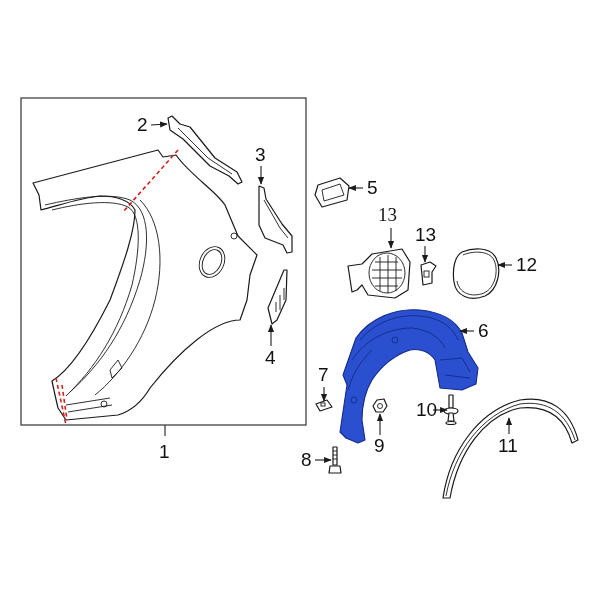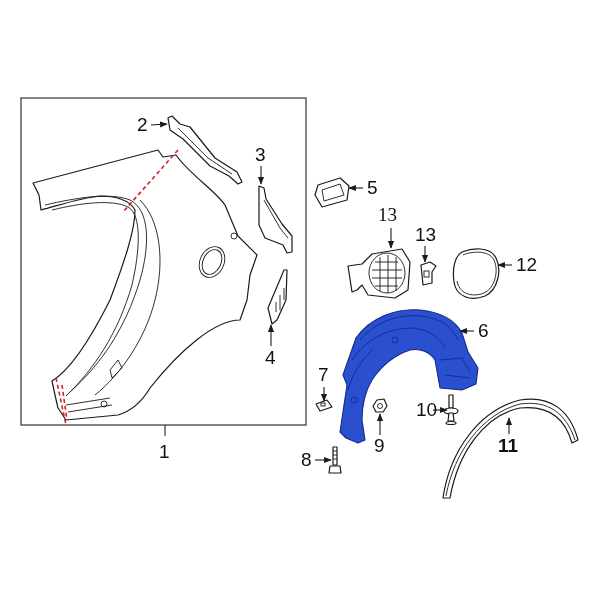--- a/index.html
+++ b/index.html
@@ -149,17 +149,17 @@
 <div class="callout" style="left:159px;top:442px;">1</div>
 <div class="callout" style="left:137px;top:115px;">2</div>
 <div class="callout" style="left:255px;top:145px;">3</div>
 <div class="callout" style="left:265px;top:348px;">4</div>
 <div class="callout" style="left:367px;top:178px;">5</div>
 <div class="callout" style="left:478px;top:321px;">6</div>
 <div class="callout" style="left:318px;top:365px;">7</div>
 <div class="callout" style="left:301px;top:450px;">8</div>
 <div class="callout" style="left:374px;top:436px;">9</div>
 <div class="callout" style="left:407px;top:400px;margin-left:9px;">10</div>
-<div class="callout" style="left:498px;top:436px;font-weight:bold;">11</div>
+<div class="callout" style="left:498px;top:436px;">11</div>
 <div class="callout" style="left:516px;top:255px;">12</div>
 <div class="callout" style="left:378px;top:205px;font-family:Liberation Serif, serif;">13</div>
 <div class="callout" style="left:415px;top:225px;">13</div>
 </div>
 
 </body></html>

